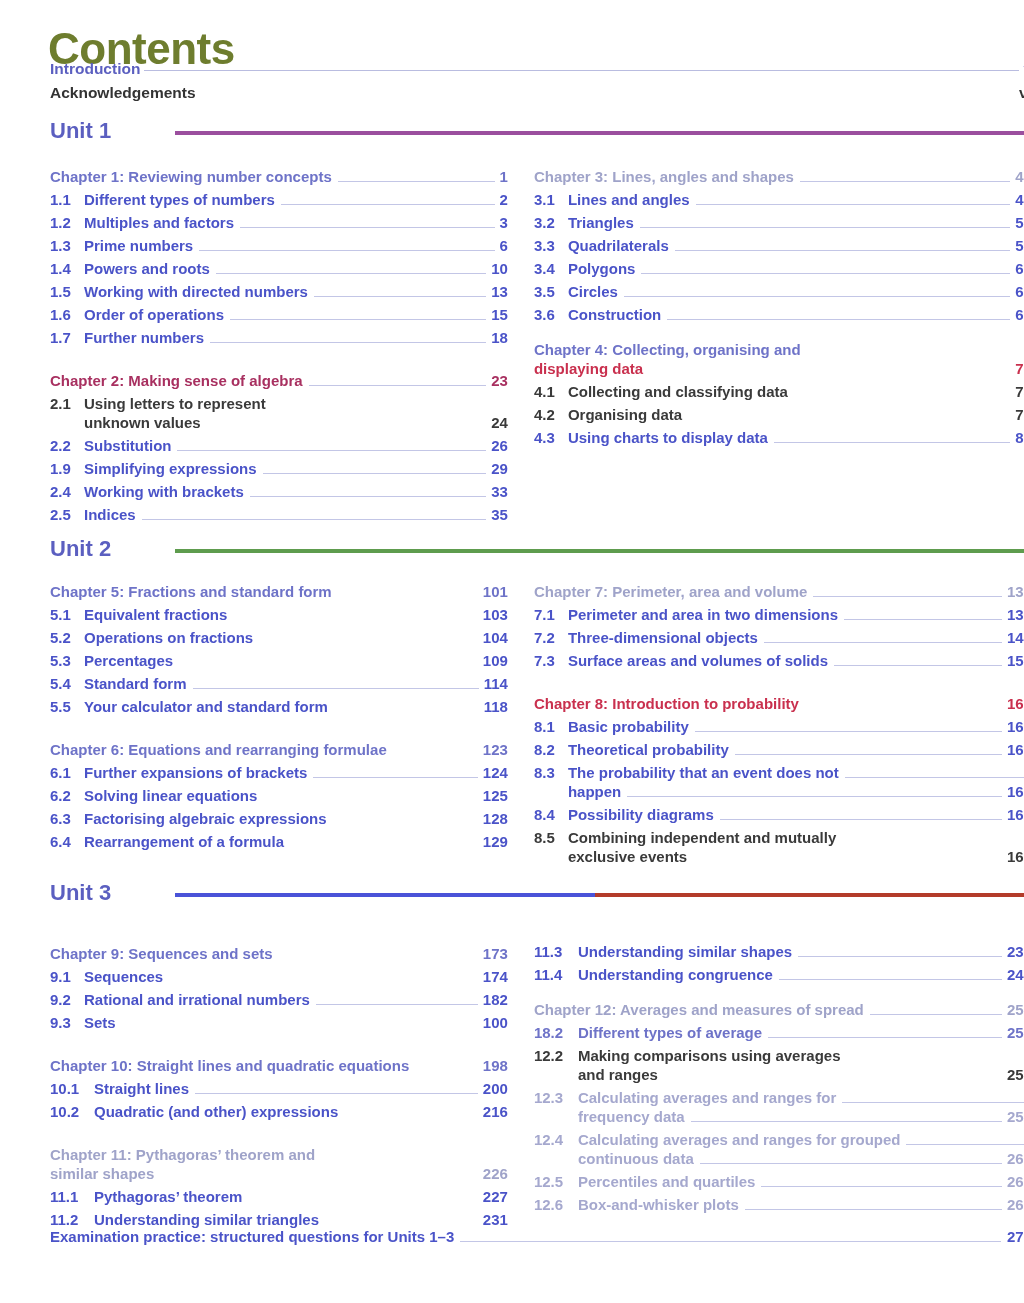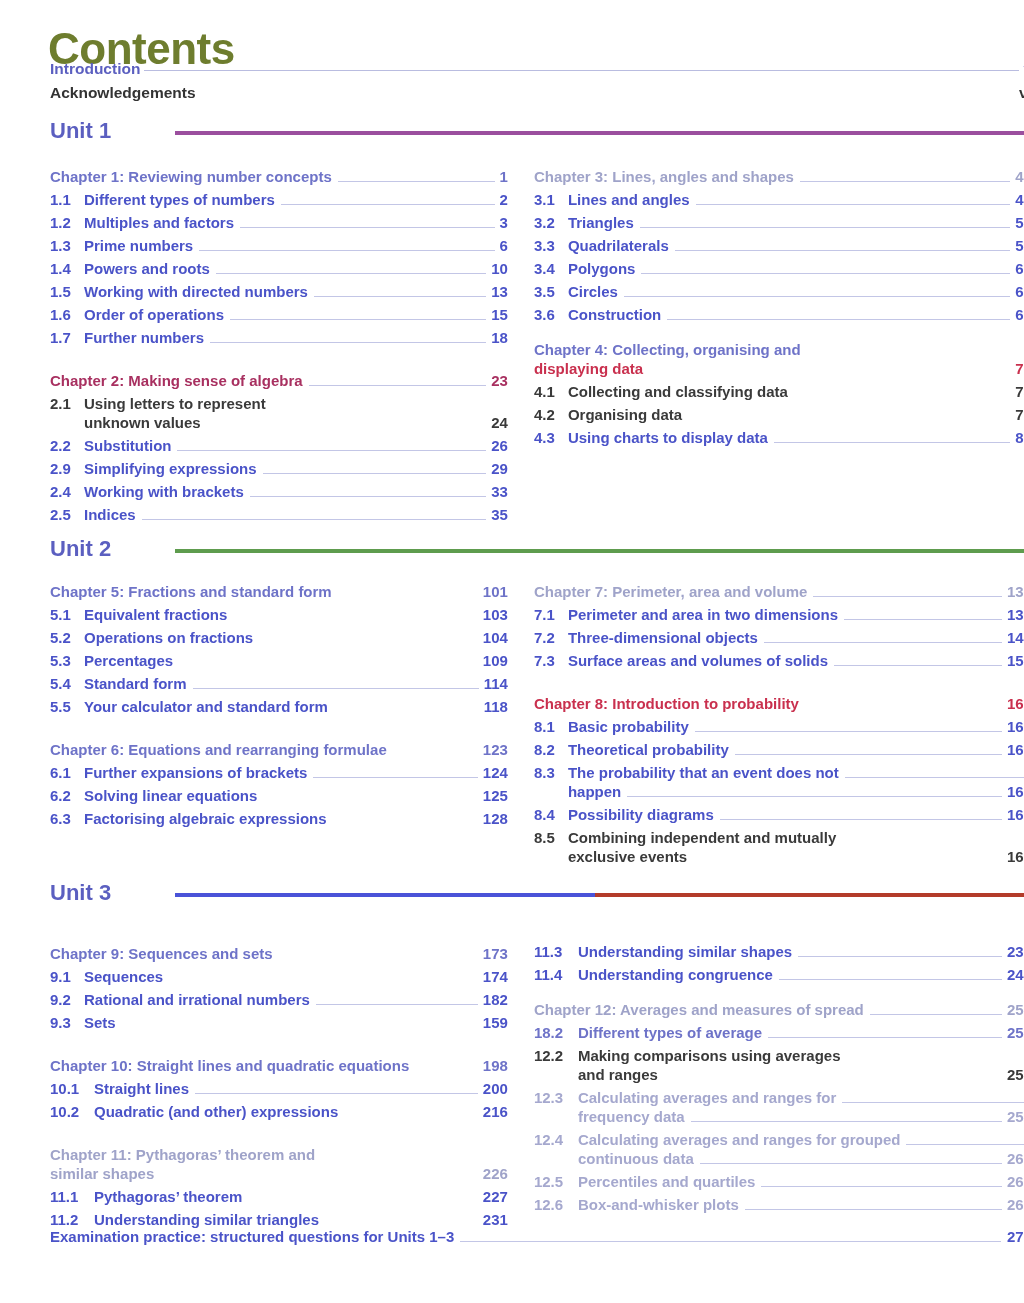--- a/index.html
+++ b/index.html
@@ -276,21 +276,21 @@
             <span class="leader"></span>
             <span class="pg">24</span>
           </div>
           <div class="entry c-blue">
             <span class="num">2.2</span>
             <span class="txt">Substitution</span>
             <span class="leader"></span>
             <span class="pg">26</span>
           </div>
           <div class="entry c-blue">
-            <span class="num">2.9</span>
+            <span class="num">1.9</span>
             <span class="txt">Simplifying expressions</span>
             <span class="leader"></span>
             <span class="pg">29</span>
           </div>
           <div class="entry c-blue">
             <span class="num">2.4</span>
             <span class="txt">Working with brackets</span>
             <span class="leader"></span>
             <span class="pg">33</span>
           </div>
@@ -432,20 +432,26 @@
             <span class="txt">Solving linear equations</span>
             <span class="leader"></span>
             <span class="pg">125</span>
           </div>
           <div class="entry c-blue no-leader">
             <span class="num">6.3</span>
             <span class="txt">Factorising algebraic expressions</span>
             <span class="leader"></span>
             <span class="pg">128</span>
           </div>
+          <div class="entry c-blue no-leader">
+            <span class="num">6.4</span>
+            <span class="txt">Rearrangement of a formula</span>
+            <span class="leader"></span>
+            <span class="pg">129</span>
+          </div>
         </div>
         <div class="col right clip-right">
           <div class="entry c-faded chapter">
             <span class="txt">Chapter 7:  Perimeter, area and volume</span>
             <span class="leader"></span>
             <span class="pg">133</span>
           </div>
           <div class="entry c-blue">
             <span class="num">7.1</span>
             <span class="txt">Perimeter and area in two dimensions</span>
@@ -534,21 +540,21 @@
           <div class="entry c-blue">
             <span class="num">9.2</span>
             <span class="txt">Rational and irrational numbers</span>
             <span class="leader"></span>
             <span class="pg">182</span>
           </div>
           <div class="entry c-blue no-leader">
             <span class="num">9.3</span>
             <span class="txt">Sets</span>
             <span class="leader"></span>
-            <span class="pg">159</span>
+            <span class="pg">100</span>
           </div>
           <div class="gap-md"></div>
           <div class="entry c-purple chapter no-leader">
             <span class="txt">Chapter 10:  Straight lines and quadratic equations</span>
             <span class="leader"></span>
             <span class="pg">198</span>
           </div>
           <div class="entry c-blue wide-num">
             <span class="num">10.1</span>
             <span class="txt">Straight lines</span>

